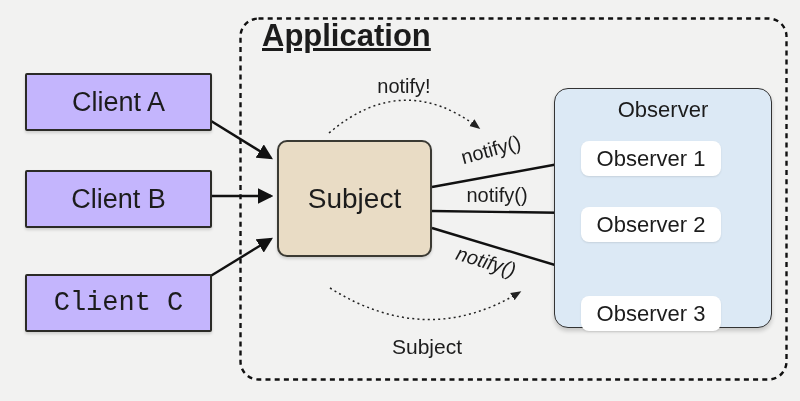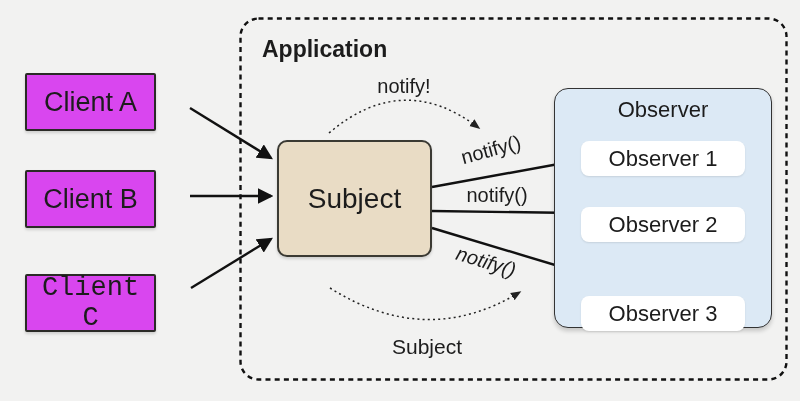--- a/index.html
+++ b/index.html
@@ -13,22 +13,22 @@
   .canvas { position: relative; width: 800px; height: 401px; }
   .arrow-layer { position: absolute; left: 0; top: 0; pointer-events: none; }
 
   .node {
     position: absolute;
     display: flex; align-items: center; justify-content: center;
     box-sizing: border-box;
     text-align: center;
   }
   .client-box {
-    width: 131px; height: 58px;
-    background: #d946ef;
+    width: 187px; height: 58px;
+    background: #c4b5fd;
     border: 2px solid #2b2b27;
     border-radius: 2px;
     box-shadow: 0 2px 3px rgba(0,0,0,0.15);
     font-size: 27px;
   }
   .subject-box {
     left: 277px; top: 140px; width: 155px; height: 117px;
     background: #e9dcc5;
     border: 2px solid #3b3a33;
     border-radius: 10px;
@@ -42,30 +42,30 @@
     border: 1.8px solid #333333;
     border-radius: 14px;
     box-sizing: border-box;
     box-shadow: 0 3px 4px rgba(0,0,0,0.18);
   }
   .observer-title {
     position: absolute; left: 0; top: 8px; width: 100%;
     text-align: center; font-size: 22px;
   }
   .observer-item {
-    position: absolute; left: 26px; width: 164px; height: 35px;
+    position: absolute; left: 26px; width: 140px; height: 35px;
     background: #ffffff;
     border-radius: 8px;
     box-shadow: 0 1px 2px rgba(0,0,0,0.10);
     display: flex; align-items: center; justify-content: center;
     font-size: 22px;
   }
   .app-title {
-    position: absolute; left: 262px; top: 36px;
-    font-size: 23px; font-weight: bold;
+    position: absolute; left: 262px; top: 18px;
+    font-size: 31px; font-weight: bold; text-decoration: underline;
   }
   .edge-label {
     position: absolute;
     white-space: nowrap;
     font-size: 20px;
     transform: translate(-50%, -50%);
   }
   .rot-neg { transform: translate(-50%, -50%) rotate(-15deg); }
   .rot-pos { transform: translate(-50%, -50%) rotate(17deg); font-style: italic; }
   .subject-ref { font-size: 21px; }

